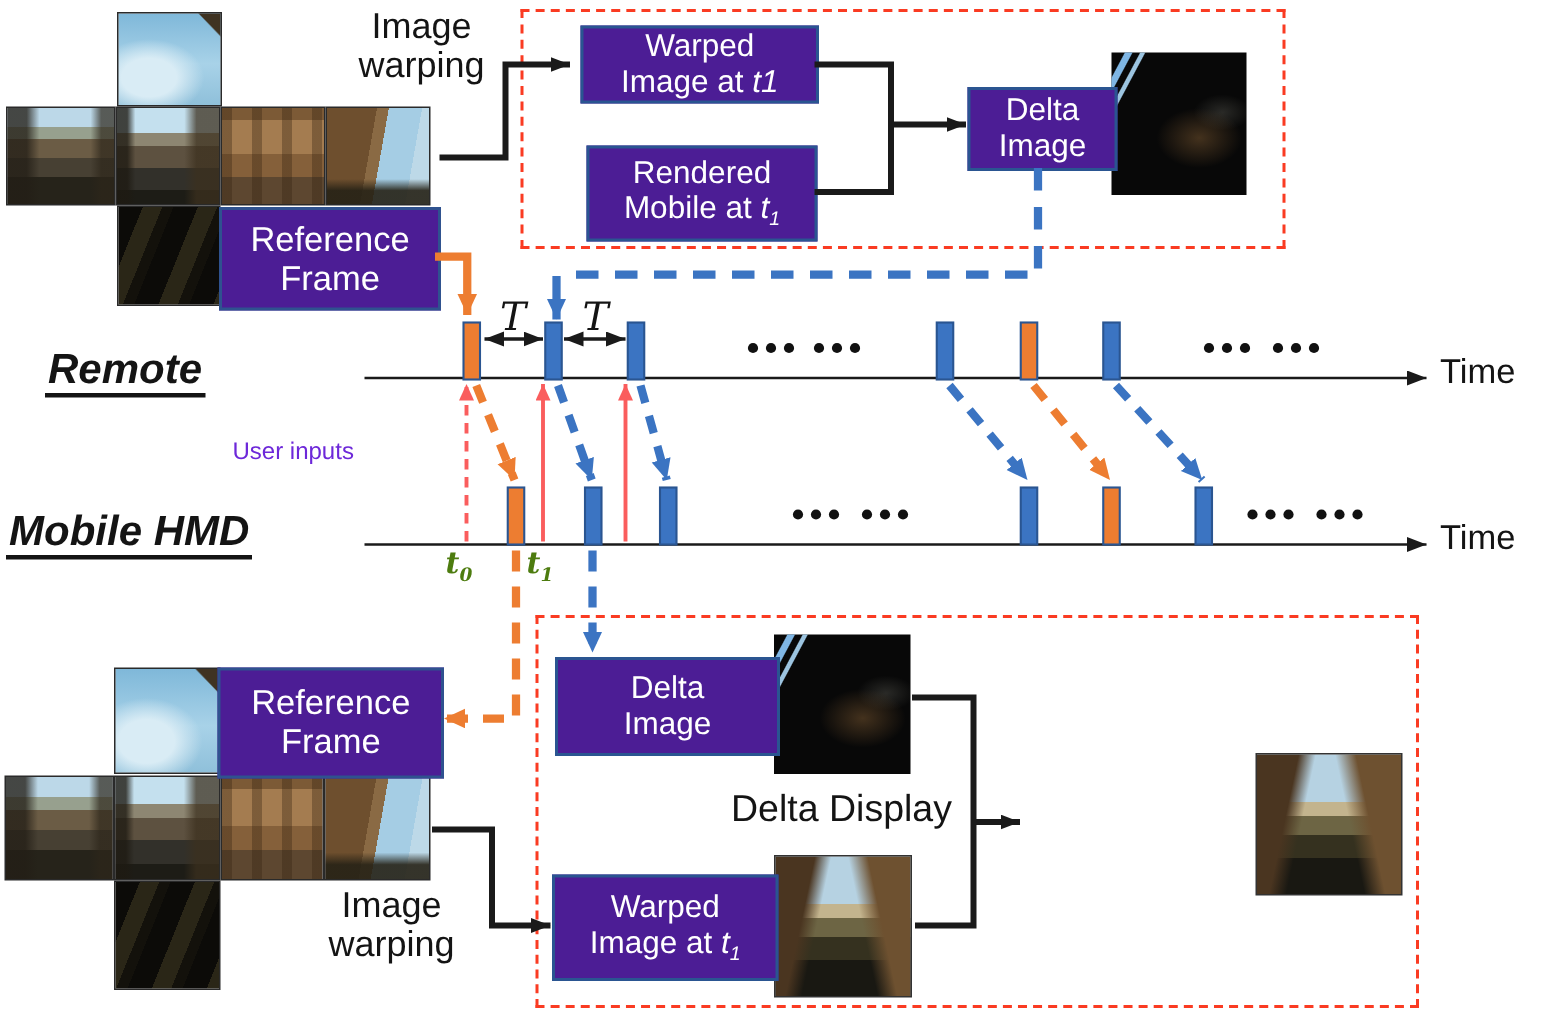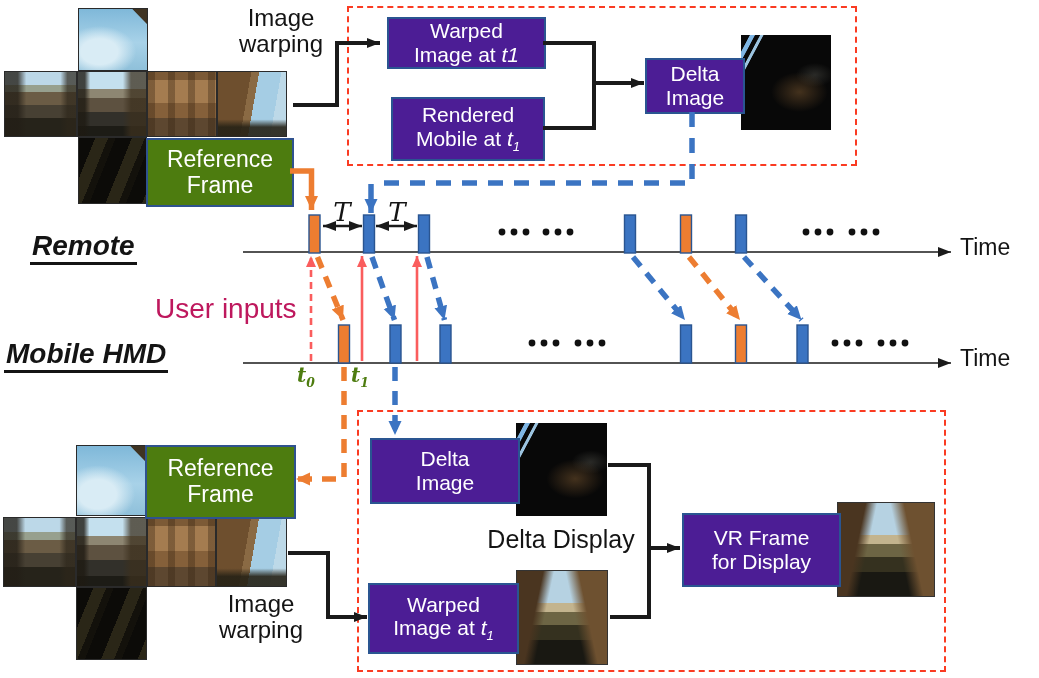--- a/index.html
+++ b/index.html
@@ -3,32 +3,32 @@
 <meta charset="utf-8">
 <style>
   html,body{margin:0;padding:0;background:#ffffff;}
   .canvas{position:relative;width:1039px;height:678px;background:#ffffff;
     font-family:"Liberation Sans",sans-serif;overflow:hidden;}
   
   .pbox{position:absolute;display:flex;flex-direction:column;align-items:center;
     justify-content:center;color:#fff;text-align:center;line-height:1.12;
     font-size:21px;z-index:4;}
   .blue{background:#4c1d95;border:2px solid #2a5591;}
-  .orange{background:#4d7c0f;border:2px solid #2f528f;font-size:23px;text-align:right;}
+  .orange{background:#4c1d95;border:2px solid #2f528f;font-size:23px;text-align:right;}
   .tvar{font-style:italic;}
   sub{font-size:.62em;}
   
   .redbox{position:absolute;border:2.5px dashed #fa3b22;z-index:2;background:transparent;}
   
   .lbl{position:absolute;color:#141414;z-index:6;}
   .warp-lbl{width:118px;text-align:center;font-size:24px;line-height:1.08;}
   .side-lbl{font-weight:bold;font-style:italic;font-size:28px;
     border-bottom:3px solid #141414;padding:0 2px 1px 2px;}
   .time-lbl{font-size:23px;}
-  .red-lbl{color:#be185d;font-size:28px;}
+  .red-lbl{color:#6d28d9;font-size:16px;}
   .serif-it{font-family:"DejaVu Serif",serif;font-style:italic;font-size:26px;
     width:30px;text-align:center;}
   .tred{font-family:"DejaVu Serif",serif;font-style:italic;font-weight:bold;
     font-size:20px;color:#4d7c0f;}
   .patch-lbl{width:166px;text-align:center;font-size:25px;}
   
   .face{position:absolute;border:1px solid #2a2a2a;z-index:1;box-sizing:border-box;}
   .f-sky{background:
     linear-gradient(226deg,#3f3322 0 11%,rgba(0,0,0,0) 12%),
     radial-gradient(90% 70% at 30% 70%,#d9ecf5 0 30%,rgba(0,0,0,0) 60%),
@@ -113,24 +113,20 @@
     <div><span>Reference</span></div>
     <div><span>Frame</span></div>
   </div>
   <div class="pbox blue" style="left:370px;top:438px;width:146px;height:62px">
     <div><span>Delta</span></div>
     <div><span>Image</span></div>
   </div>
   <div class="pbox blue" style="left:368px;top:583px;width:147px;height:67px">
     <div><span>Warped</span></div>
     <div><span>Image at </span><span class="tvar">t</span><sub class="tvar">1</sub></div>
-  </div>
-  <div class="pbox blue" style="left:682px;top:513px;width:155px;height:70px">
-    <div><span>VR Frame</span></div>
-    <div><span>for Display</span></div>
   </div>
 
   <div class="lbl warp-lbl" style="left:222px;top:5px">
     <div><span>Image</span></div>
     <div><span>warping</span></div>
   </div>
   <div class="lbl warp-lbl" style="left:202px;top:591px">
     <div><span>Image</span></div>
     <div><span>warping</span></div>
   </div>

